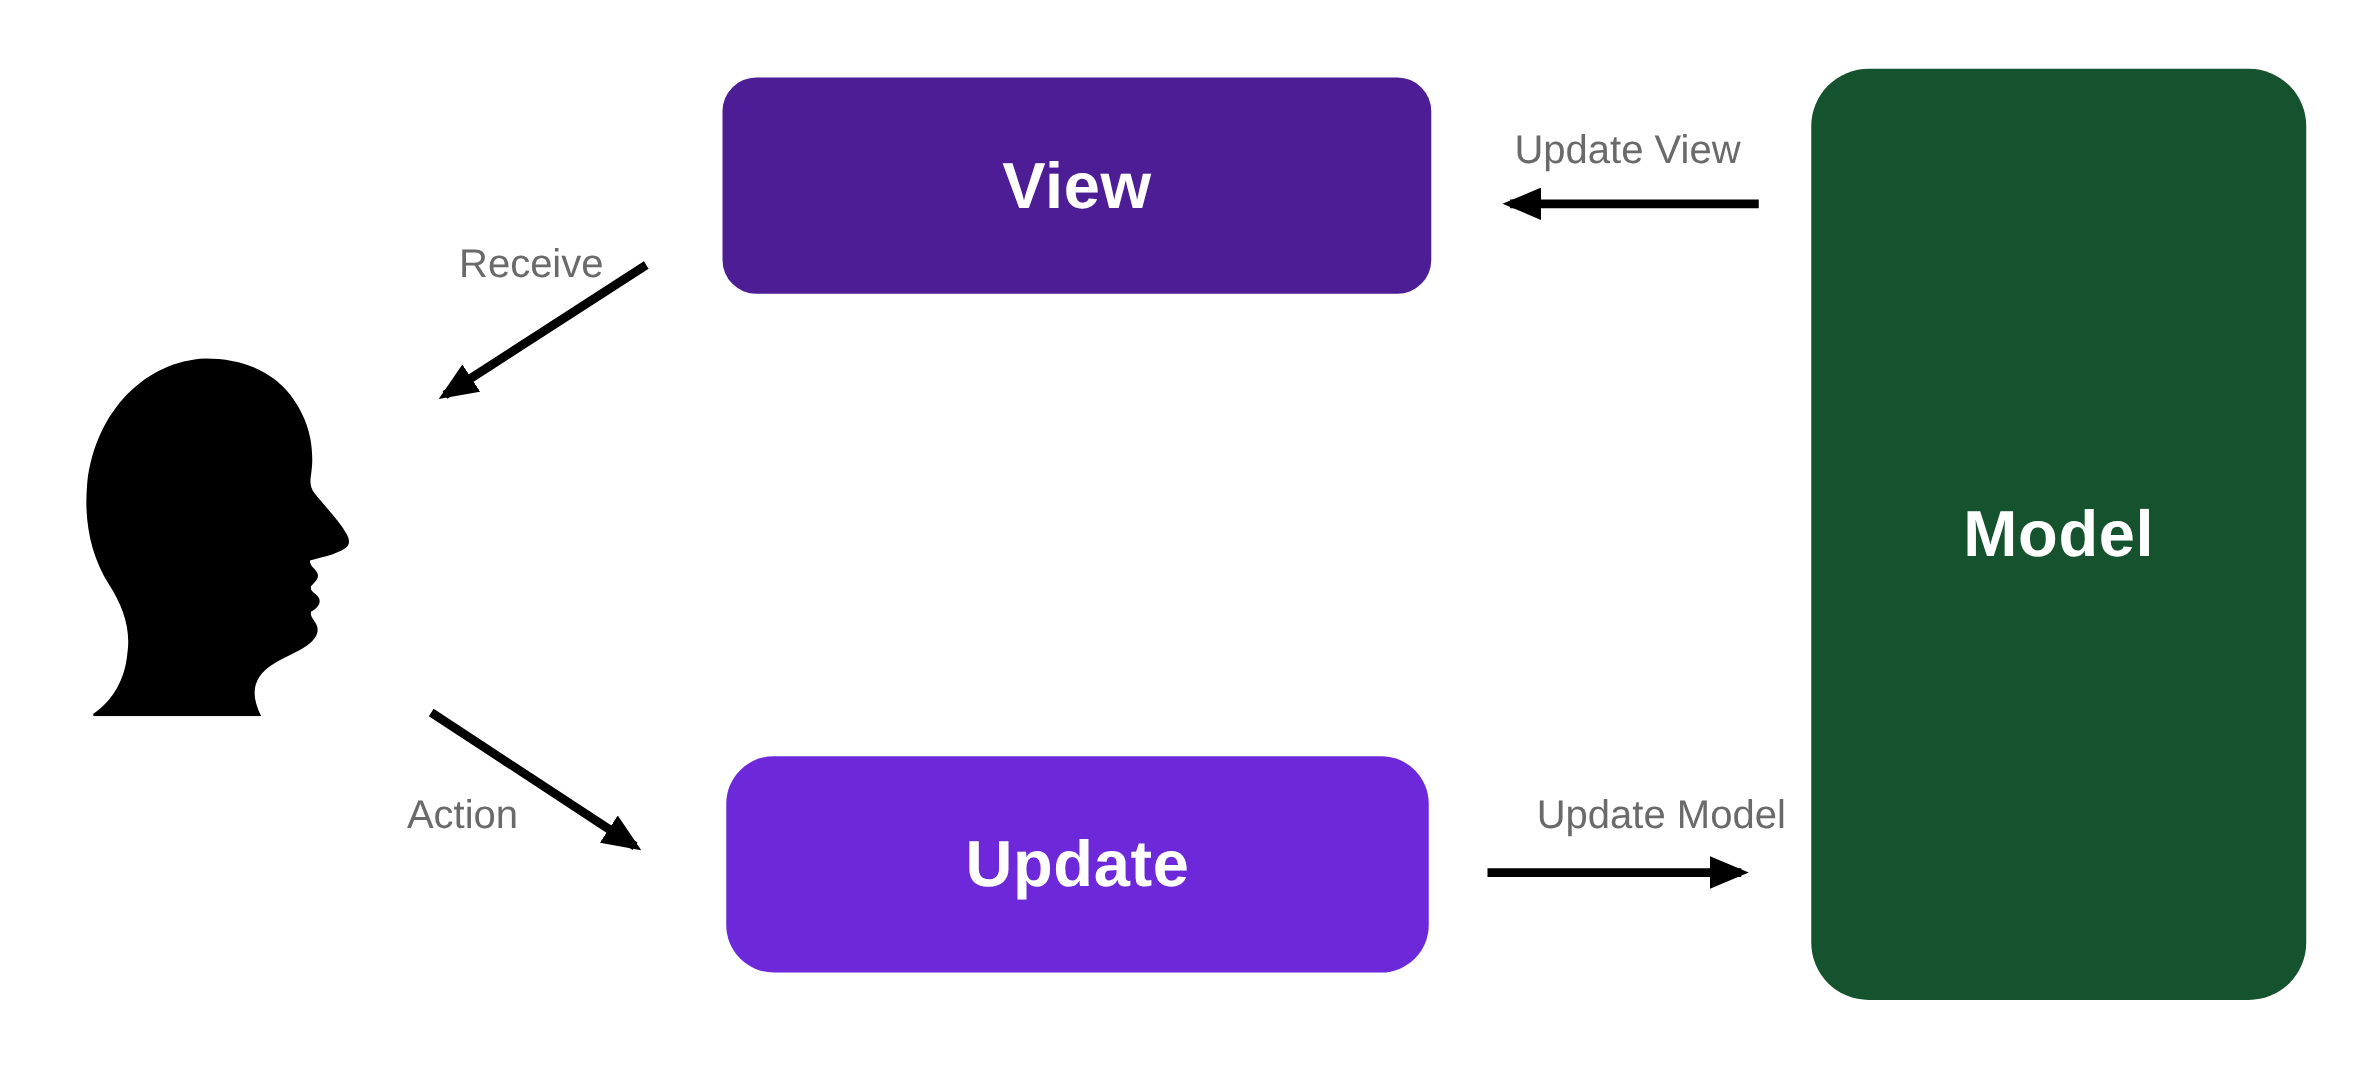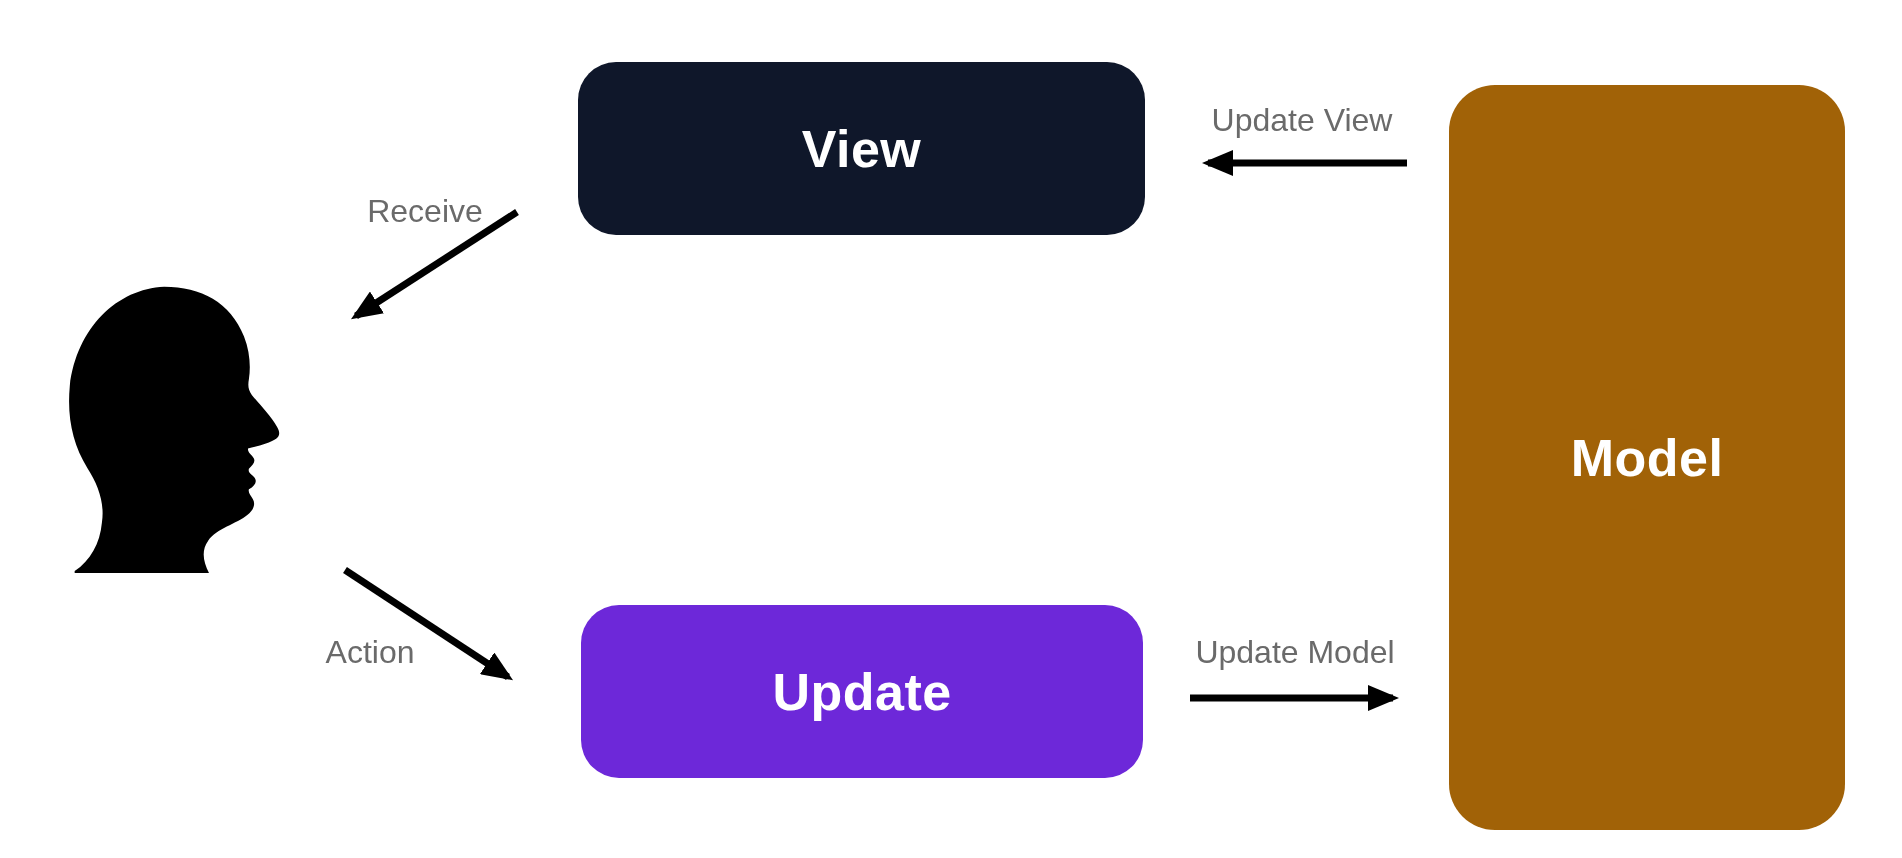--- a/index.html
+++ b/index.html
@@ -84,39 +84,39 @@
              C 203 189, 206 186, 204 182
              C 202 178, 198 177, 198 172
              C 206 170, 220 167, 227 162
              C 231 159, 231 155, 228 150
              C 222 139, 210 127, 202 117
              C 198 112, 198 107, 199 101
              C 201 88, 200 72, 194 57
              C 180 22, 150 6, 112 6 Z" style="fill: rgb(0, 0, 0);"></path>
   </svg>
 
-  <div class="node node-view" style="background-color: #0f172a; color: rgb(255, 255, 255);">
+  <div class="node node-view" style="background-color: #4c1d95; color: rgb(255, 255, 255); border-radius: 27px;">
     <span>View</span>
   </div>
 
   <div class="node node-update" style="background-color: #6d28d9; color: rgb(255, 255, 255);">
     <span>Update</span>
   </div>
 
-  <div class="node node-model" style="background-color: #a16207; color: rgb(255, 255, 255); margin-top: 30px;">
+  <div class="node node-model" style="background-color: #14532d; color: rgb(255, 255, 255);">
     <span>Model</span>
   </div>
 
   <div class="edge-label label-receive" style="color: rgb(106, 106, 106);">Receive</div>
 
   <div class="edge-label label-action" style="color: rgb(106, 106, 106);">Action</div>
 
   <div class="edge-label label-update-view" style="color: rgb(106, 106, 106);">Update View</div>
 
-  <div class="edge-label label-update-model" style="color: rgb(106, 106, 106);">Update Model</div>
+  <div class="edge-label label-update-model" style="color: rgb(106, 106, 106); margin-left: 34px;">Update Model</div>
 
   <svg class="arrow-layer" viewBox="0 0 1902 858" aria-hidden="true">
     <defs>
       <marker id="arrowhead" markerUnits="userSpaceOnUse" markerWidth="32" markerHeight="26" refX="25" refY="13" orient="auto">
         <path d="M0,0 L31,13 L0,26 Z" style="fill: rgb(0, 0, 0);"></path>
       </marker>
     </defs>
 
     <line x1="517" y1="212" x2="356" y2="316" stroke-width="7" marker-end="url(#arrowhead)" style="stroke: rgb(0, 0, 0);"></line>
 

